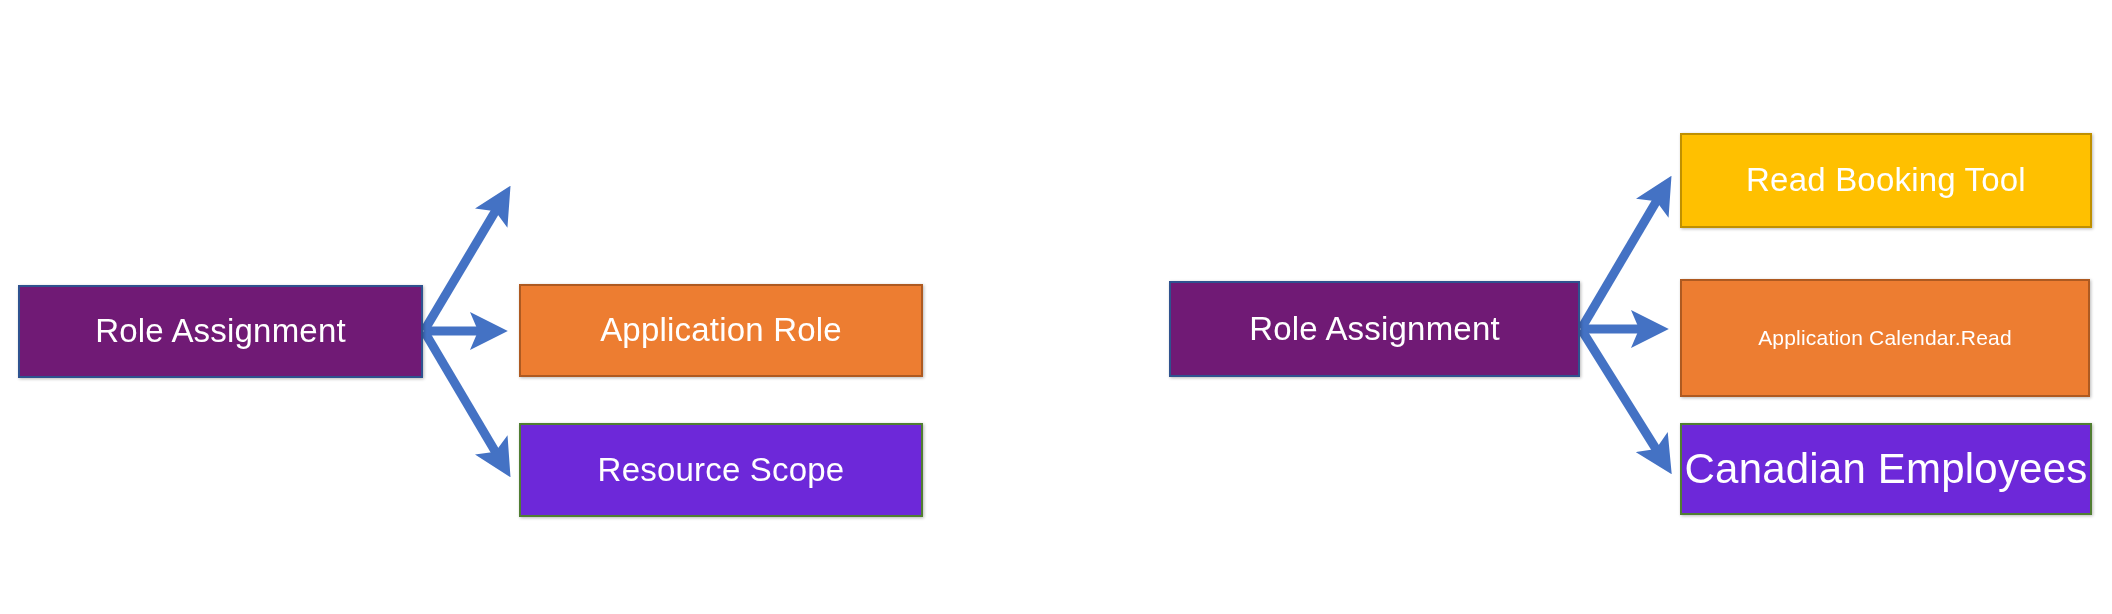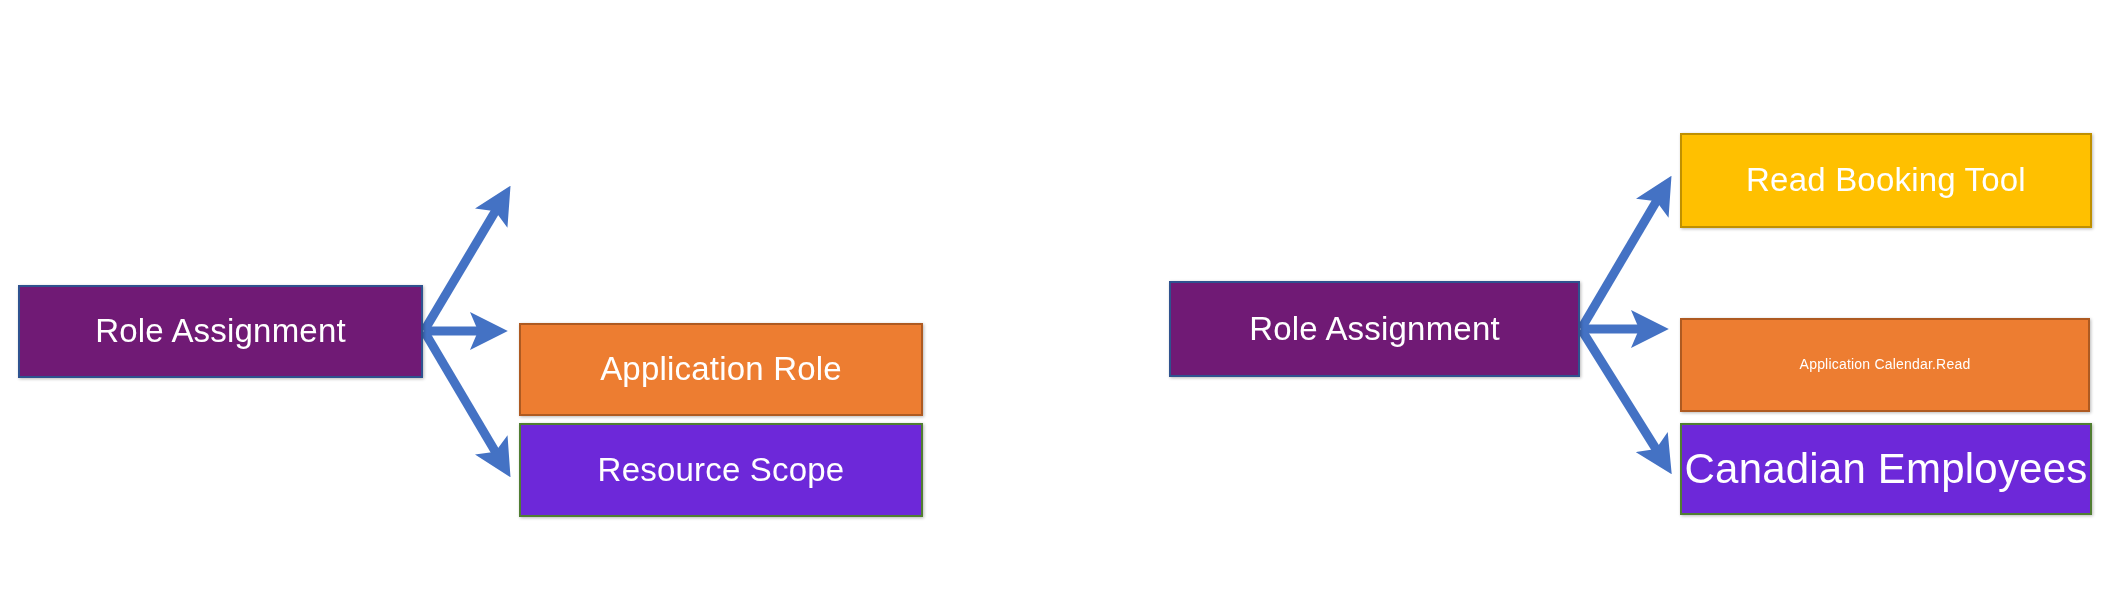--- a/index.html
+++ b/index.html
@@ -35,33 +35,33 @@
     letter-spacing: 0.2px;
     text-align: center;
     line-height: 1.1;
     white-space: nowrap;
     border-style: solid;
     border-width: 2px;
     box-shadow: 1px 1px 3px rgba(0,0,0,0.28);
   }
   .node-blue   { background: #701a75; border-color: #2F528F; }
   .node-yellow { background: #FFC000; border-color: #BF9000; }
-  .node-orange { background: #ED7D31; border-color: #AE5A21; margin-top: 39px; }
+  .node-orange { background: #ED7D31; border-color: #AE5A21; }
   .node-green  { background: #6d28d9; border-color: #507E32; }
 
   
   #node-left-source     { left: 18px;  top: 285px; width: 405px; height: 93px;  font-size: 33px; }
   #node-left-application{ left: 519px; top: 143px; width: 405px; height: 94px;  font-size: 33px; }
   #node-left-app-role   { left: 519px; top: 284px; width: 404px; height: 93px;  font-size: 33px; }
   #node-left-res-scope  { left: 519px; top: 423px; width: 404px; height: 94px;  font-size: 33px; }
 
   
   #node-right-source    { left: 1169px; top: 281px; width: 411px; height: 96px; font-size: 33px; }
   #node-right-room-tool { left: 1680px; top: 133px; width: 412px; height: 95px; font-size: 33px; }
-  #node-right-scope     { left: 1680px; top: 279px; width: 410px; height: 94px; font-size: 14px; }
+  #node-right-scope     { left: 1680px; top: 279px; width: 410px; height: 118px; font-size: 21px; }
   #node-right-employees { left: 1680px; top: 423px; width: 412px; height: 92px; font-size: 42px; }
 </style>
 </head>
 <body>
 
 <div id="canvas">
 
   <svg class="arrow-layer" viewBox="0 0 2112 614" width="2112" height="614" xmlns="http://www.w3.org/2000/svg">
     <defs>
       <marker id="arrowhead" markerWidth="4.2" markerHeight="4.2" refX="3.0" refY="2.1" orient="auto">

